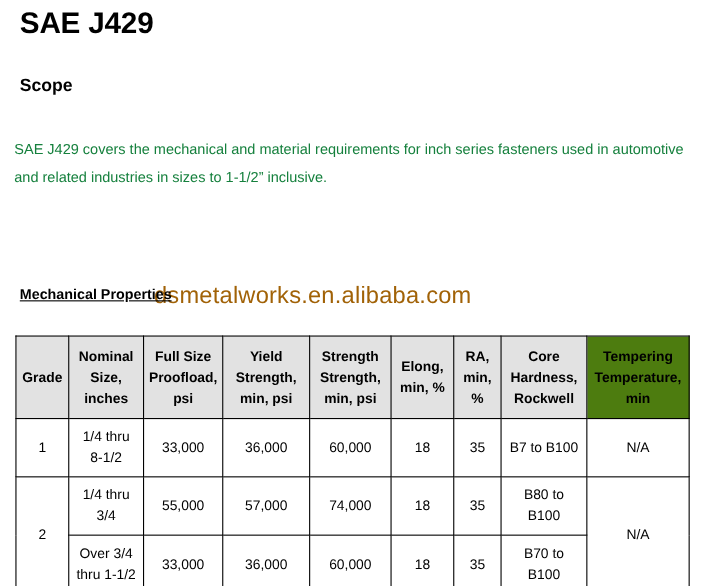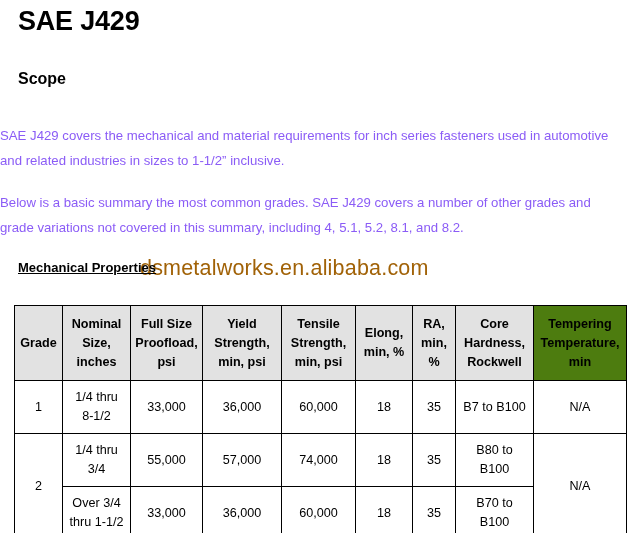--- a/index.html
+++ b/index.html
@@ -58,26 +58,26 @@
     font-size: 16px;
     font-weight: bold;
     line-height: 1.1;
   }
   .h-scope { top: 70px; }
   .h-mech  { top: 261px; font-size: 13px; z-index: 6; background: transparent; text-decoration: underline; }
 
   
   .para {
     position: absolute;
-    left: 0;
+    left: 13px;
     width: 616px;
     margin: 0;
     font-size: 13.2px;
     line-height: 25px;
-    color: #8b5cf6;
+    color: #15803d;
   }
   .p1 { top: 123px; }
   .p2 { top: 190px; }
 
   
   .prop-table {
     position: absolute;
     left: 14px;
     top: 305px;
     width: 612px;
@@ -127,21 +127,20 @@
 </head>
 <body>
 
 <div class="page">
 
   <h1 class="doc-title">SAE J429</h1>
 
   <h2 class="section-heading h-scope">Scope</h2>
 
   <p class="para p1">SAE J429 covers the mechanical and material requirements for inch series fasteners used in automotive and related industries in sizes to 1-1/2” inclusive.</p>
-  <p class="para p2">Below is a basic summary the most common grades. SAE J429 covers a number of other grades and grade variations not covered in this summary, including 4, 5.1, 5.2, 8.1, and 8.2.</p>
 
   <div class="watermark">dsmetalworks.en.alibaba.com</div>
 
   <h2 class="section-heading h-mech">Mechanical Properties</h2>
 
   <table class="prop-table">
     <colgroup>
       <col class="col-grade">
       <col class="col-size">
       <col class="col-proof">
@@ -166,21 +165,21 @@
           <span>Full Size</span><br>
           <span>Proofload,</span><br>
           <span>psi</span>
         </th>
         <th>
           <span>Yield</span><br>
           <span>Strength,</span><br>
           <span>min, psi</span>
         </th>
         <th>
-          <span>Tensile</span><br>
+          <span>Strength</span><br>
           <span>Strength,</span><br>
           <span>min, psi</span>
         </th>
         <th>
           <span>Elong,</span><br>
           <span>min, %</span>
         </th>
         <th>
           <span>RA,</span><br>
           <span>min,</span><br>

